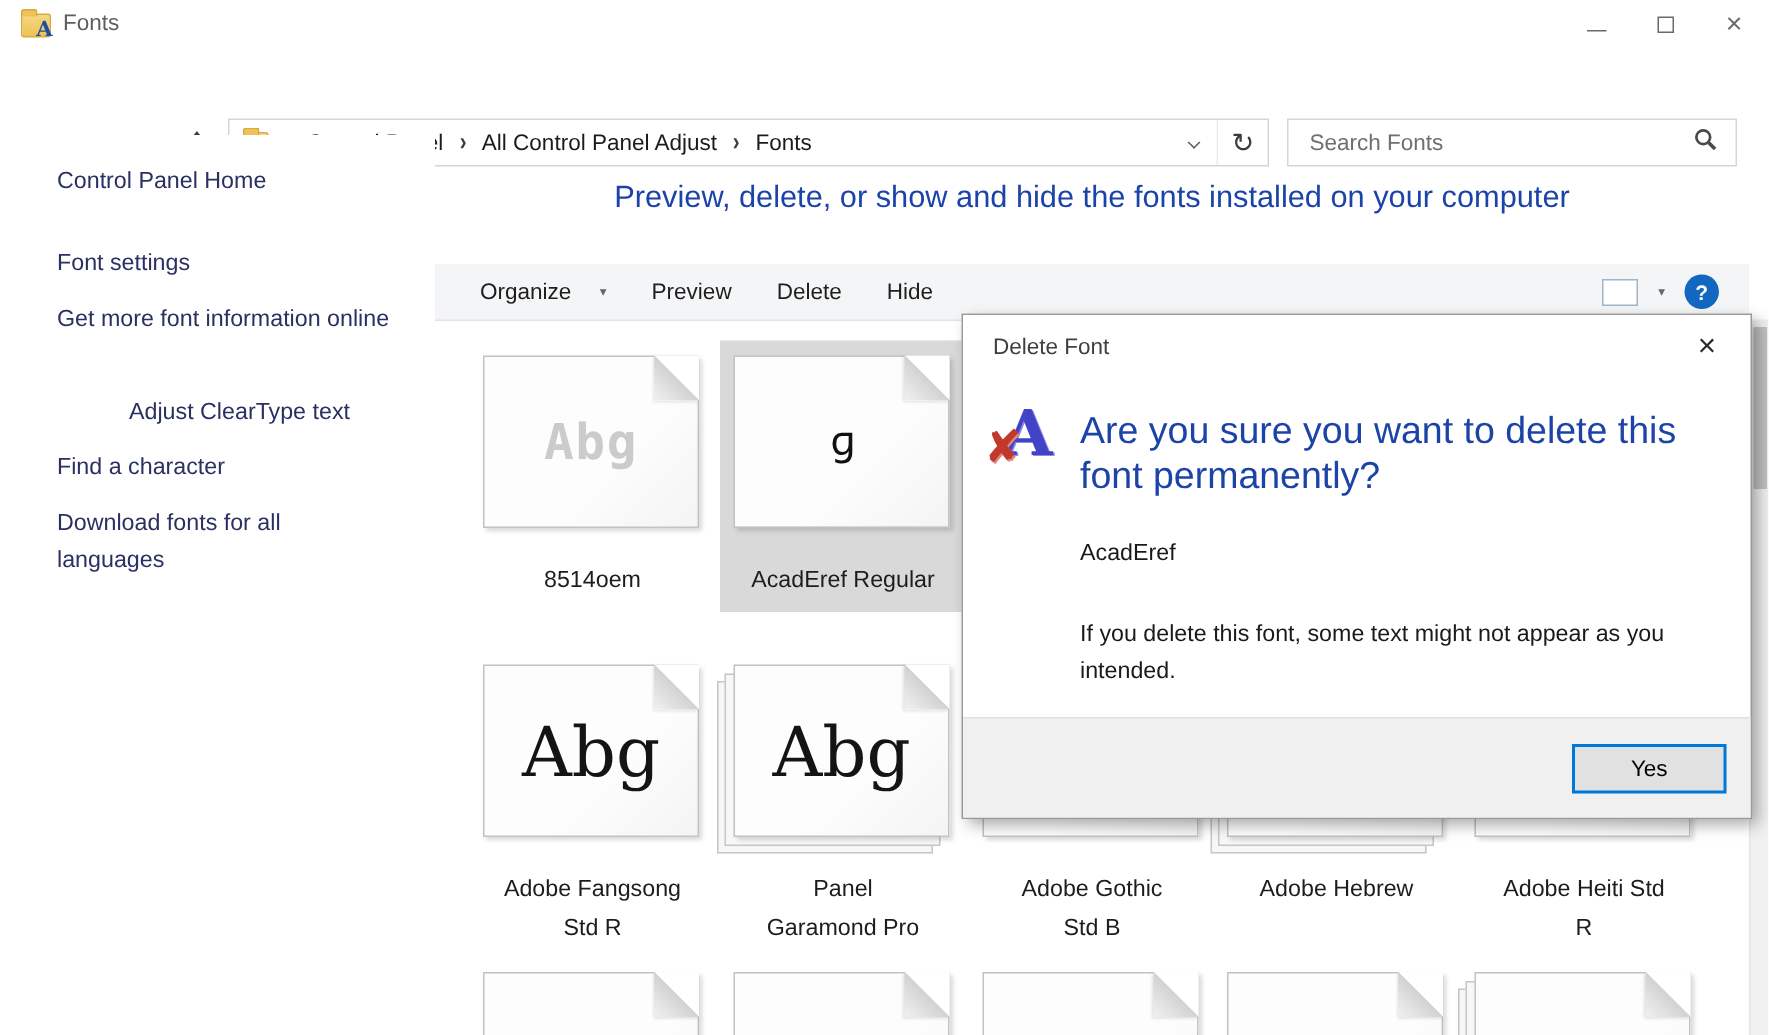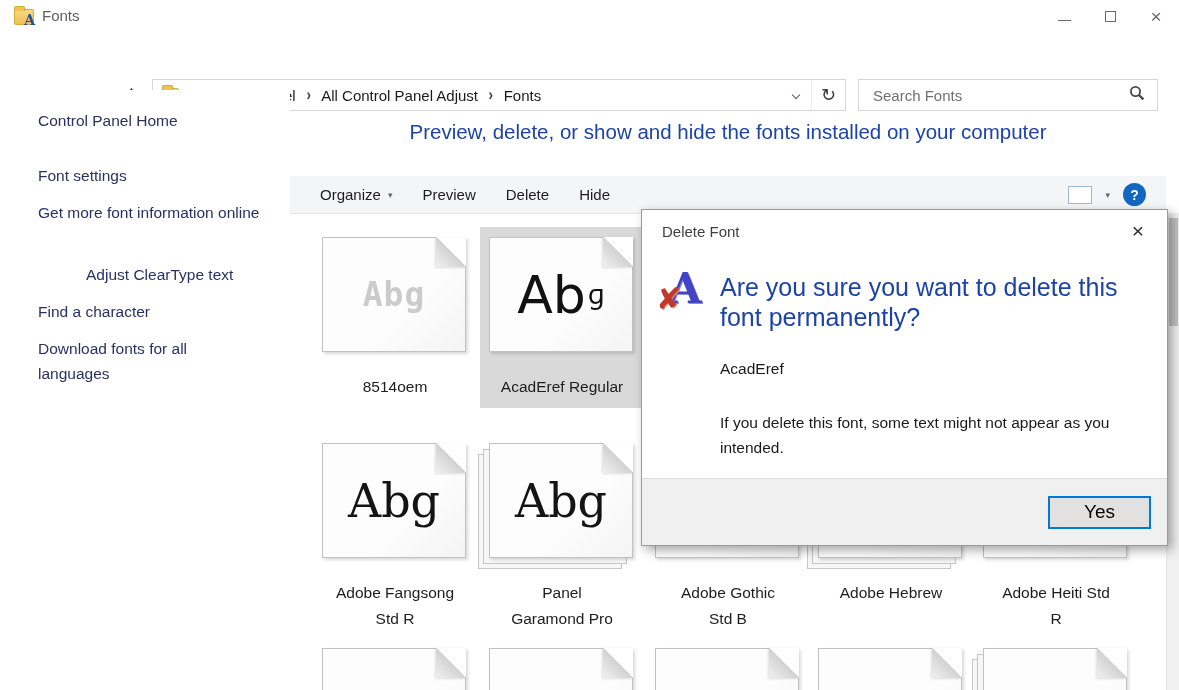--- a/index.html
+++ b/index.html
@@ -48,21 +48,21 @@
   .sidebar { position:absolute; left:0; top:90px; width:290px; height:600px; background:#fff; }
   .side-link { position:absolute; left:38px; width:222px; font-size:15.5px; line-height:25px;
     color:#2a3162; cursor:pointer; }
 
   
   .heading { position:absolute; left:290px; top:120px; width:876px; text-align:center;
     font-size:20.5px; color:#1c43a8; }
   .toolbar { position:absolute; left:290px; top:176px; width:876px; height:38px;
     background:#f4f5f6; border-bottom:1px solid #e3e3e3; display:flex; align-items:center;
     font-size:15px; color:#1e1e1e; }
-  .tb-item { margin-left:30px; display:flex; align-items:center; gap:7px; cursor:pointer; }
+  .tb-item { margin-left:30px; display:flex; align-items:center; gap:19px; cursor:pointer; }
   .tb-caret { font-size:9px; color:#666; }
   .tb-right { margin-left:auto; display:flex; align-items:center; gap:13px; padding-right:20px; }
   .view-ico { width:24px; height:18px; border:1px solid #9eb6cc; background:#fff; padding:2px; }
   .view-ico .pic { width:100%; height:100%;
     background:linear-gradient(180deg,#8fc3f0 0 55%,#27415a 55% 100%); }
   .help-btn { width:23px; height:23px; border-radius:50%; background:#1267c1; color:#fff;
     font-size:14px; font-weight:bold; display:flex; align-items:center; justify-content:center; }
 
   
   .selection { position:absolute; background:#d9d9d9; }
@@ -101,21 +101,21 @@
     line-height:1; color:#c0392b; text-shadow:1px 1px 0 #e0867c; }
   .dlg-question { position:absolute; left:78px; top:62px; width:410px; font-size:25px;
     line-height:30px; color:#1c43a8; }
   .dlg-fontname { position:absolute; left:78px; top:150px; font-size:15.5px; color:#1a1a1a; }
   .dlg-warning { position:absolute; left:78px; top:200px; width:432px; font-size:15.5px;
     line-height:25px; color:#1a1a1a; }
   .dlg-footer { position:absolute; left:0; bottom:0; width:100%; height:67px; background:#f0f0f0;
     border-top:1px solid #dfdfdf; display:flex; align-items:center; justify-content:flex-end;
     gap:11px; padding-right:16px; }
   .dlg-btn { width:104px; height:33px; background:#e1e1e1; border:1px solid #adadad;
-    font-size:19px; color:#000; font-family:inherit; cursor:pointer; }
+    font-size:15px; color:#000; font-family:inherit; cursor:pointer; }
   .dlg-btn.focused { border:2px solid #0078d7; width:103px; }
 </style>
 </head>
 <body>
 
 <div id="window">
 
   <div class="titlebar">
     <div class="app-icon">
       <div class="folder-ico">
@@ -205,21 +205,20 @@
           <span class="prev-pixel">Abg</span>
           <div class="fold"></div>
         </div>
       </div>
       <div class="tile-label" style="left: 305px; top: 374px;">
         <div>8514oem</div>
       </div>
       <div class="selection" style="left: 480px; top: 227px; width: 170px; height: 181px;"></div>
       <div class="tile" style="left: 489px; top: 237px; width: 146px; height: 117px;">
         <div class="page">
-          <span class="acad-ab">Ab</span>
           <span class="acad-g">ɡ</span>
           <div class="fold"></div>
         </div>
       </div>
       <div class="tile-label" style="left: 472px; top: 374px;">
         <div>AcadEref Regular</div>
       </div>
       <div class="tile" style="left: 322px; top: 443px; width: 146px; height: 117px;">
         <div class="page">
           <span class="prev-serif">Abg</span>

